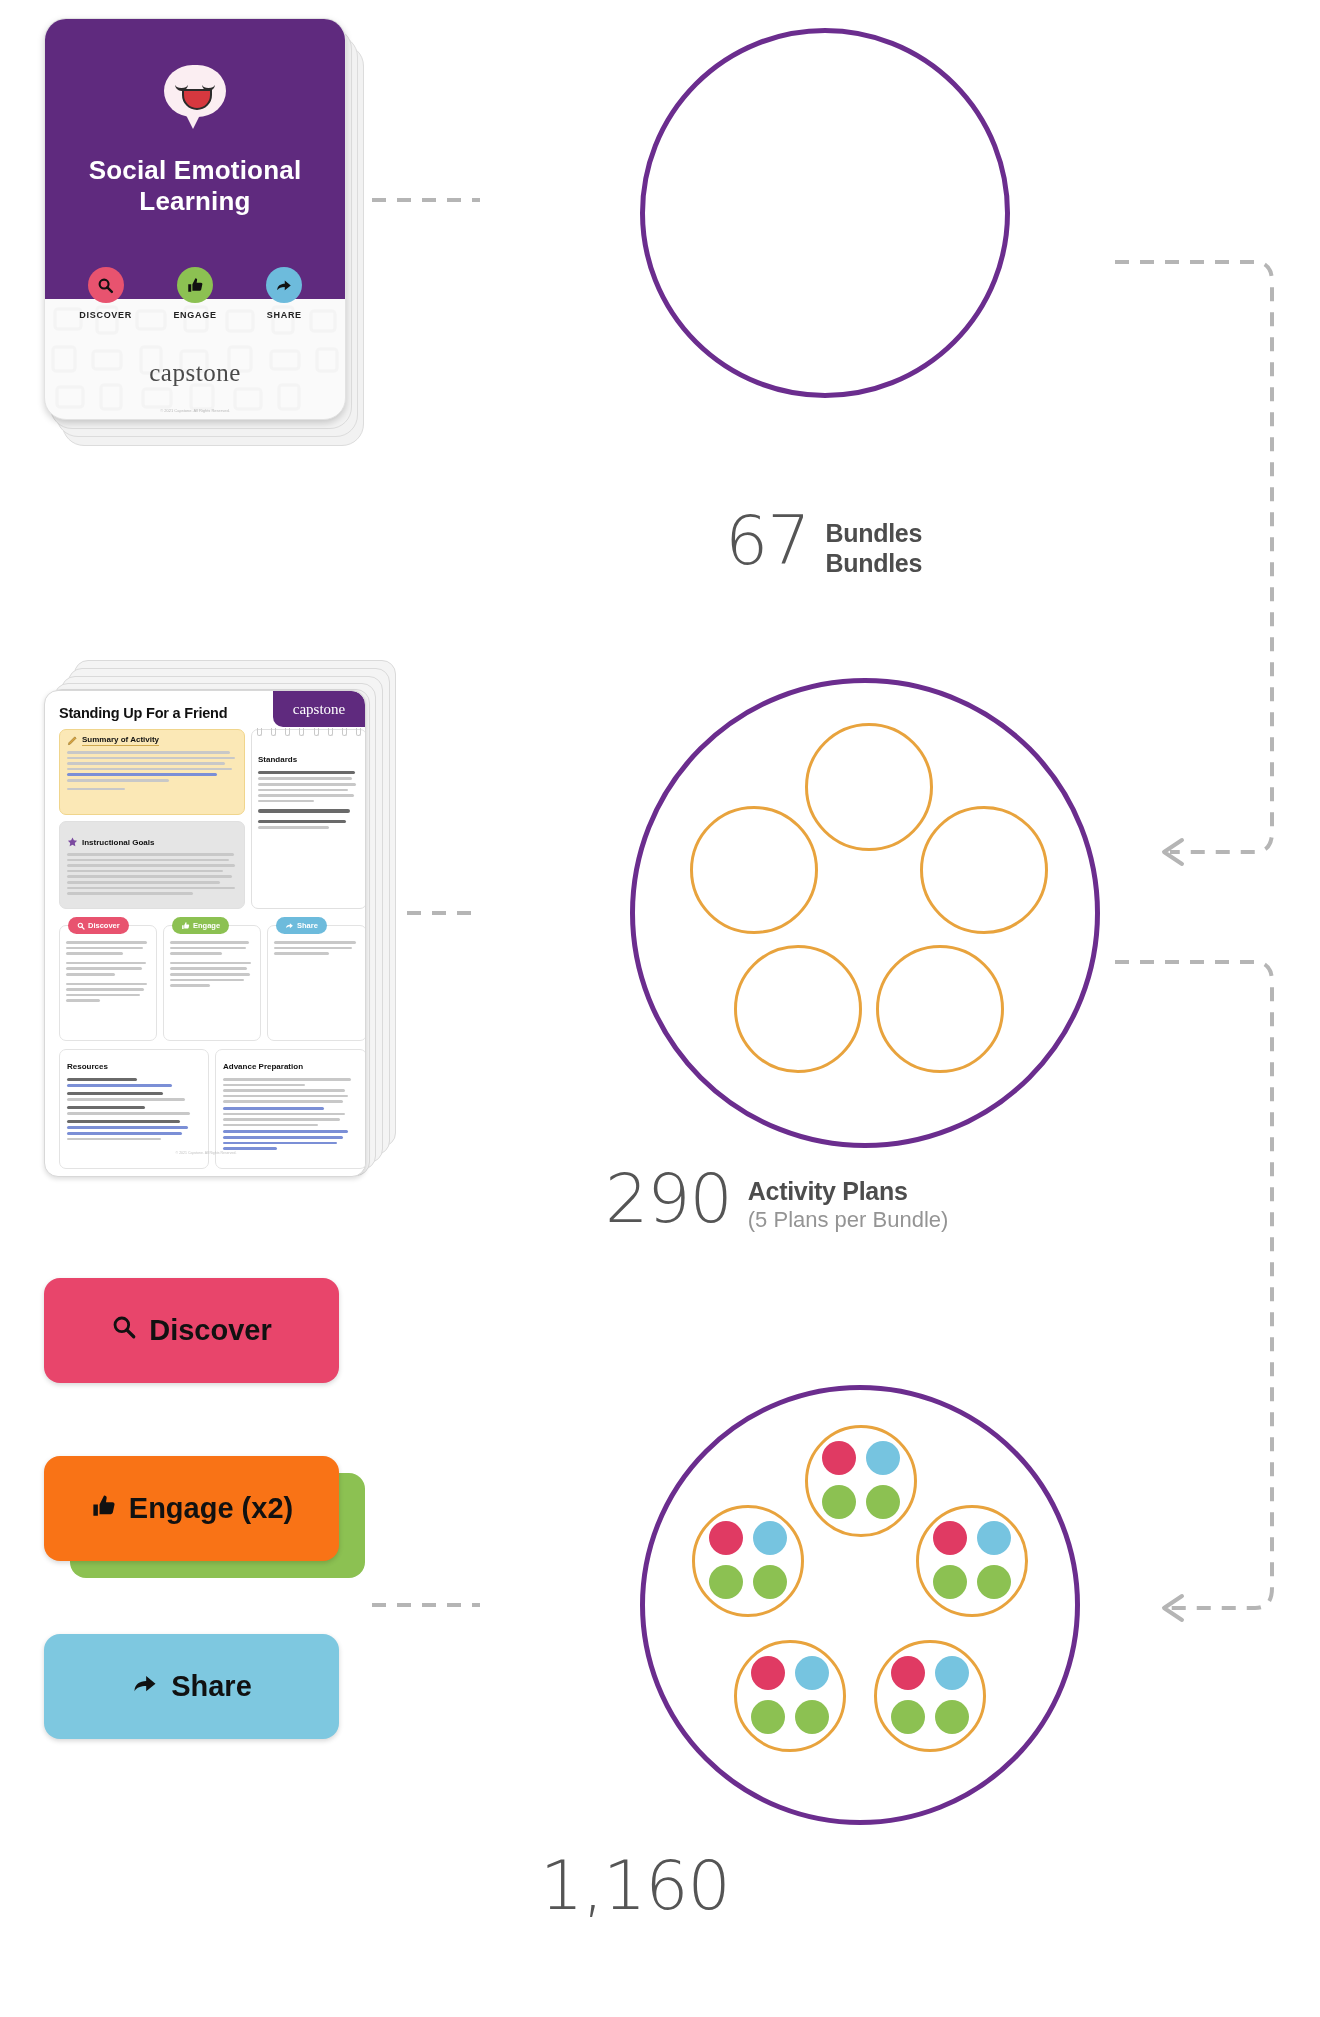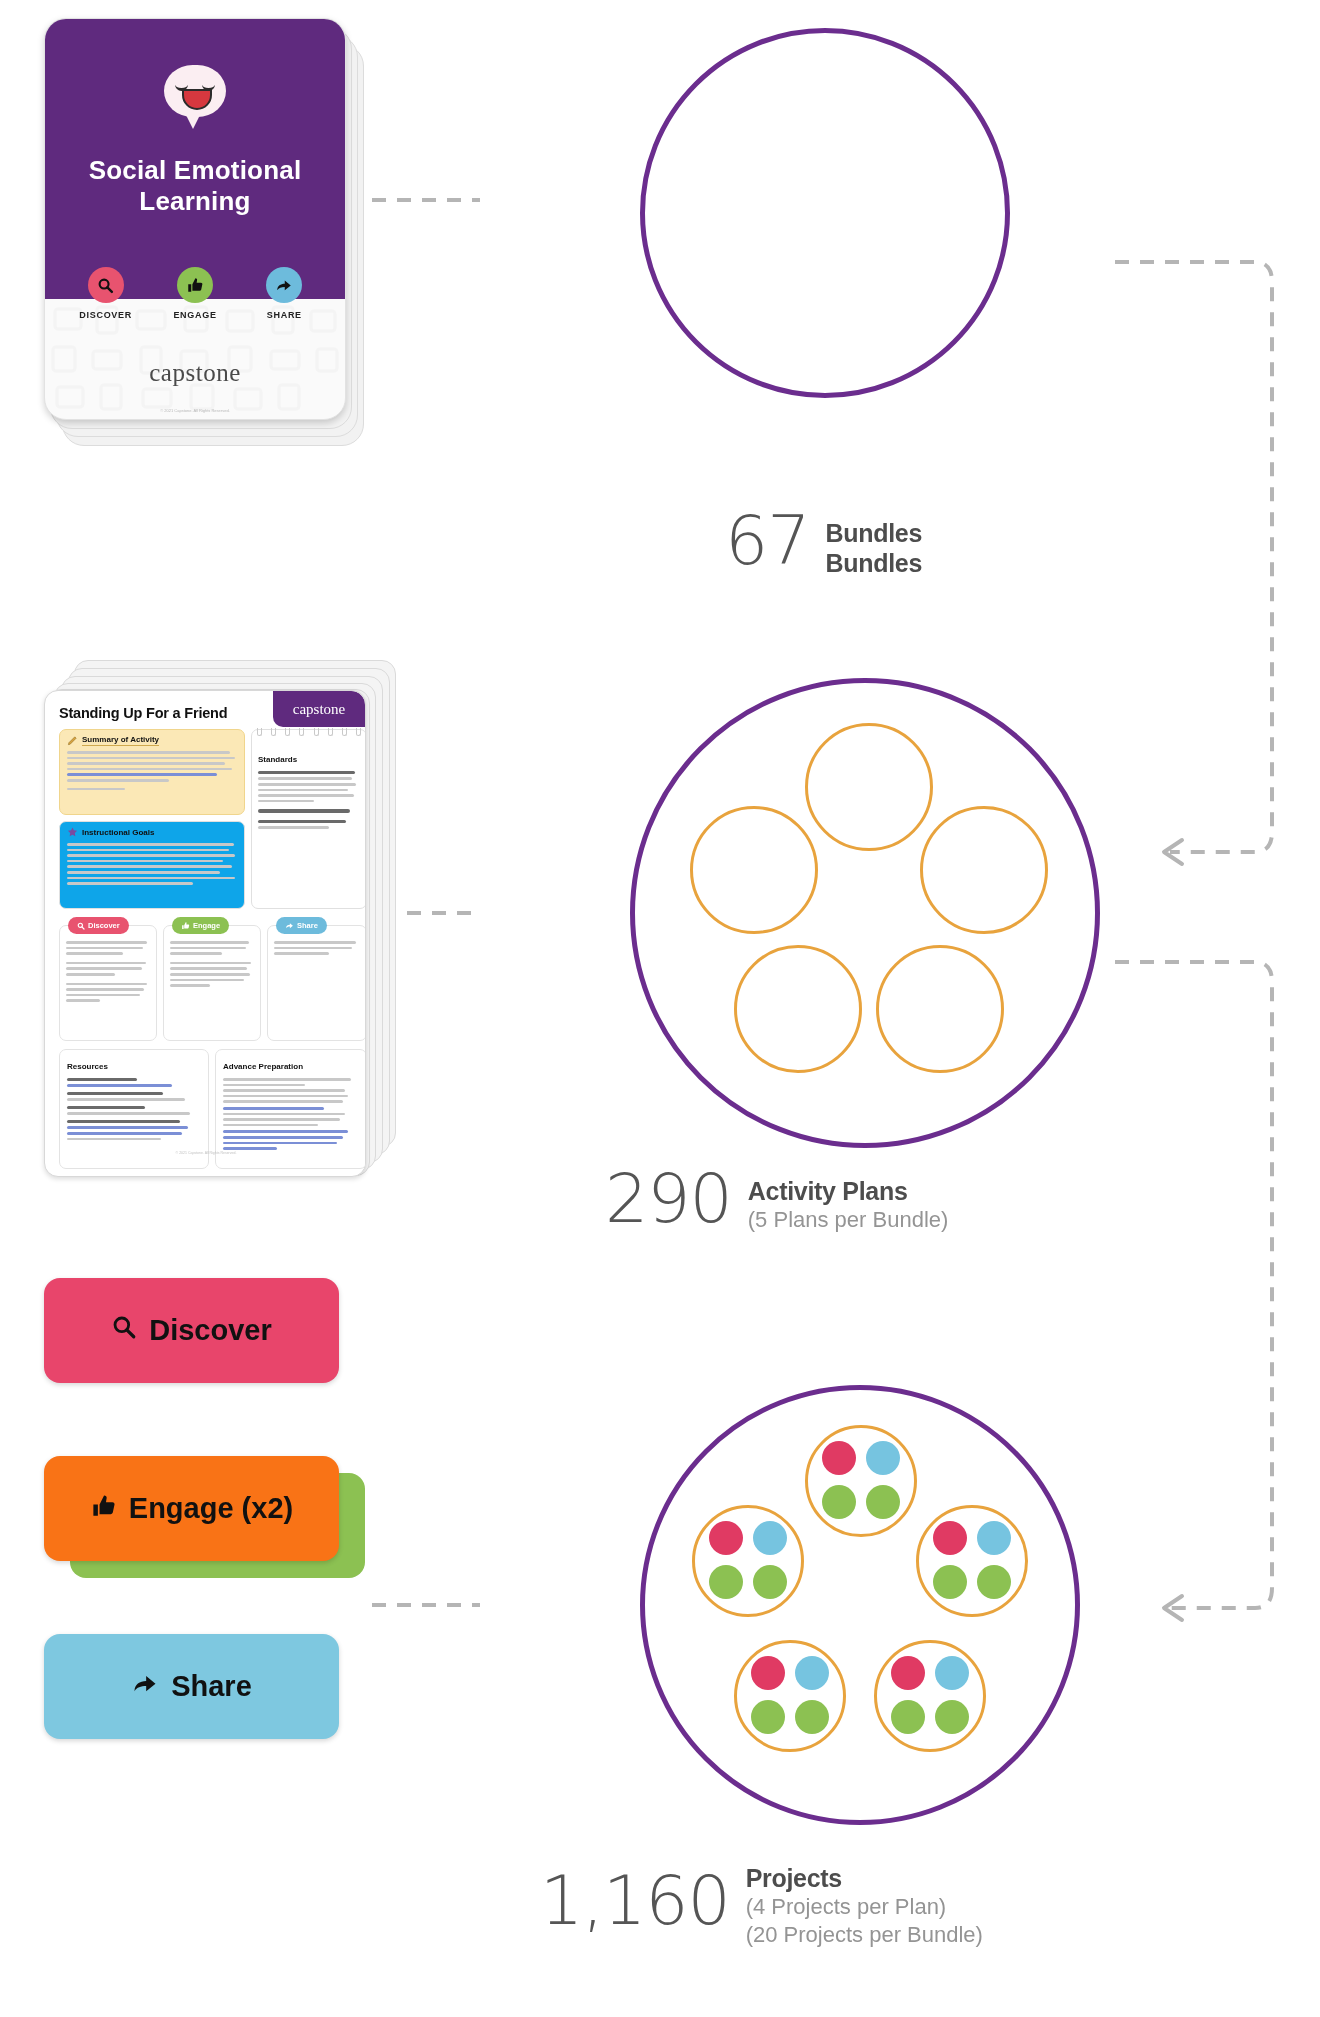--- a/index.html
+++ b/index.html
@@ -46,21 +46,21 @@
      border:1px solid #d8d8d8;overflow:hidden;box-shadow:0 2px 5px rgba(0,0,0,.14);}
   .doc-tab{position:absolute;right:0;top:0;width:92px;height:36px;background:#5f2a7e;
      border-radius:0 14px 0 10px;color:#fff;font-family:"Liberation Serif",serif;
      font-size:15px;display:flex;align-items:center;justify-content:center;}
   .doc-h1{position:absolute;left:14px;top:14px;font-size:14.5px;font-weight:bold;color:#111;letter-spacing:-.2px;}
   .doc-body{position:absolute;left:10px;top:38px;right:8px;bottom:18px;}
   .panel{position:absolute;border-radius:7px;box-sizing:border-box;}
   .p-summary{background:#fbe8b6;border:1px solid #f0d58c;left:4px;top:0;width:186px;height:86px;padding:5px 7px;}
   .p-head{font-size:8px;font-weight:bold;color:#111;border-bottom:1px solid #cfa94e;display:inline-block;padding-bottom:1px;}
   .p-head.plain{border-bottom:none;}
-  .p-goals{background:#0ea5e9;border:1px solid #e0e0e0;left:4px;top:92px;width:186px;height:88px;padding:5px 7px;}
+  .p-goals{background:#e5e5e5;border:1px solid #e0e0e0;left:4px;top:92px;width:186px;height:88px;padding:15px 7px;}
   .p-std{background:#fff;border:1px solid #e0e0e0;left:196px;top:0;width:116px;height:180px;padding:5px 6px;}
   .chip{position:absolute;top:-9px;left:8px;height:17px;border-radius:10px;display:flex;align-items:center;gap:3px;
      padding:0 9px;font-size:7.5px;font-weight:bold;color:#fff;}
   .p-des{background:#fff;border:1px solid #e3e3e3;top:196px;height:116px;width:98px;padding:12px 6px 5px;}
   .p-res{background:#fff;border:1px solid #e3e3e3;left:4px;top:320px;width:150px;height:120px;padding:5px 7px;}
   .p-adv{background:#fff;border:1px solid #e3e3e3;left:160px;top:320px;width:152px;height:120px;padding:5px 7px;}
   .fake-line{height:2.6px;background:#c8c8c8;border-radius:2px;margin:3px 0;}
   .fake-line.blue{background:#7b8fd6;}
   .fake-line.bold{height:3.4px;background:#6a6a6a;}
   .punch{position:absolute;top:-2px;left:0;width:100%;display:flex;justify-content:space-around;}
@@ -436,20 +436,15 @@
 
   <div class="mid-ring" style="left:874px;top:1640px;width:112px;height:112px;">
     <div class="dot" style="left:14px;top:13px;width:34px;height:34px;background:#e03a63"></div>
     <div class="dot" style="left:58px;top:13px;width:34px;height:34px;background:#76c4e0"></div>
     <div class="dot" style="left:14px;top:57px;width:34px;height:34px;background:#8cc152"></div>
     <div class="dot" style="left:58px;top:57px;width:34px;height:34px;background:#8cc152"></div>
   </div>
 
   <div class="stat" style="left:540px;top:1855px;align-items:center;">
     <div class="stat-num nosel">1,160</div>
-    <div class="stat-txt">
-      <div class="stat-title nosel">Projects</div>
-      <div class="stat-sub nosel">(4 Projects per Plan)</div>
-      <div class="stat-sub nosel">(20 Projects per Bundle)</div>
-    </div>
   </div>
 
 </div>
 
 </body></html>

